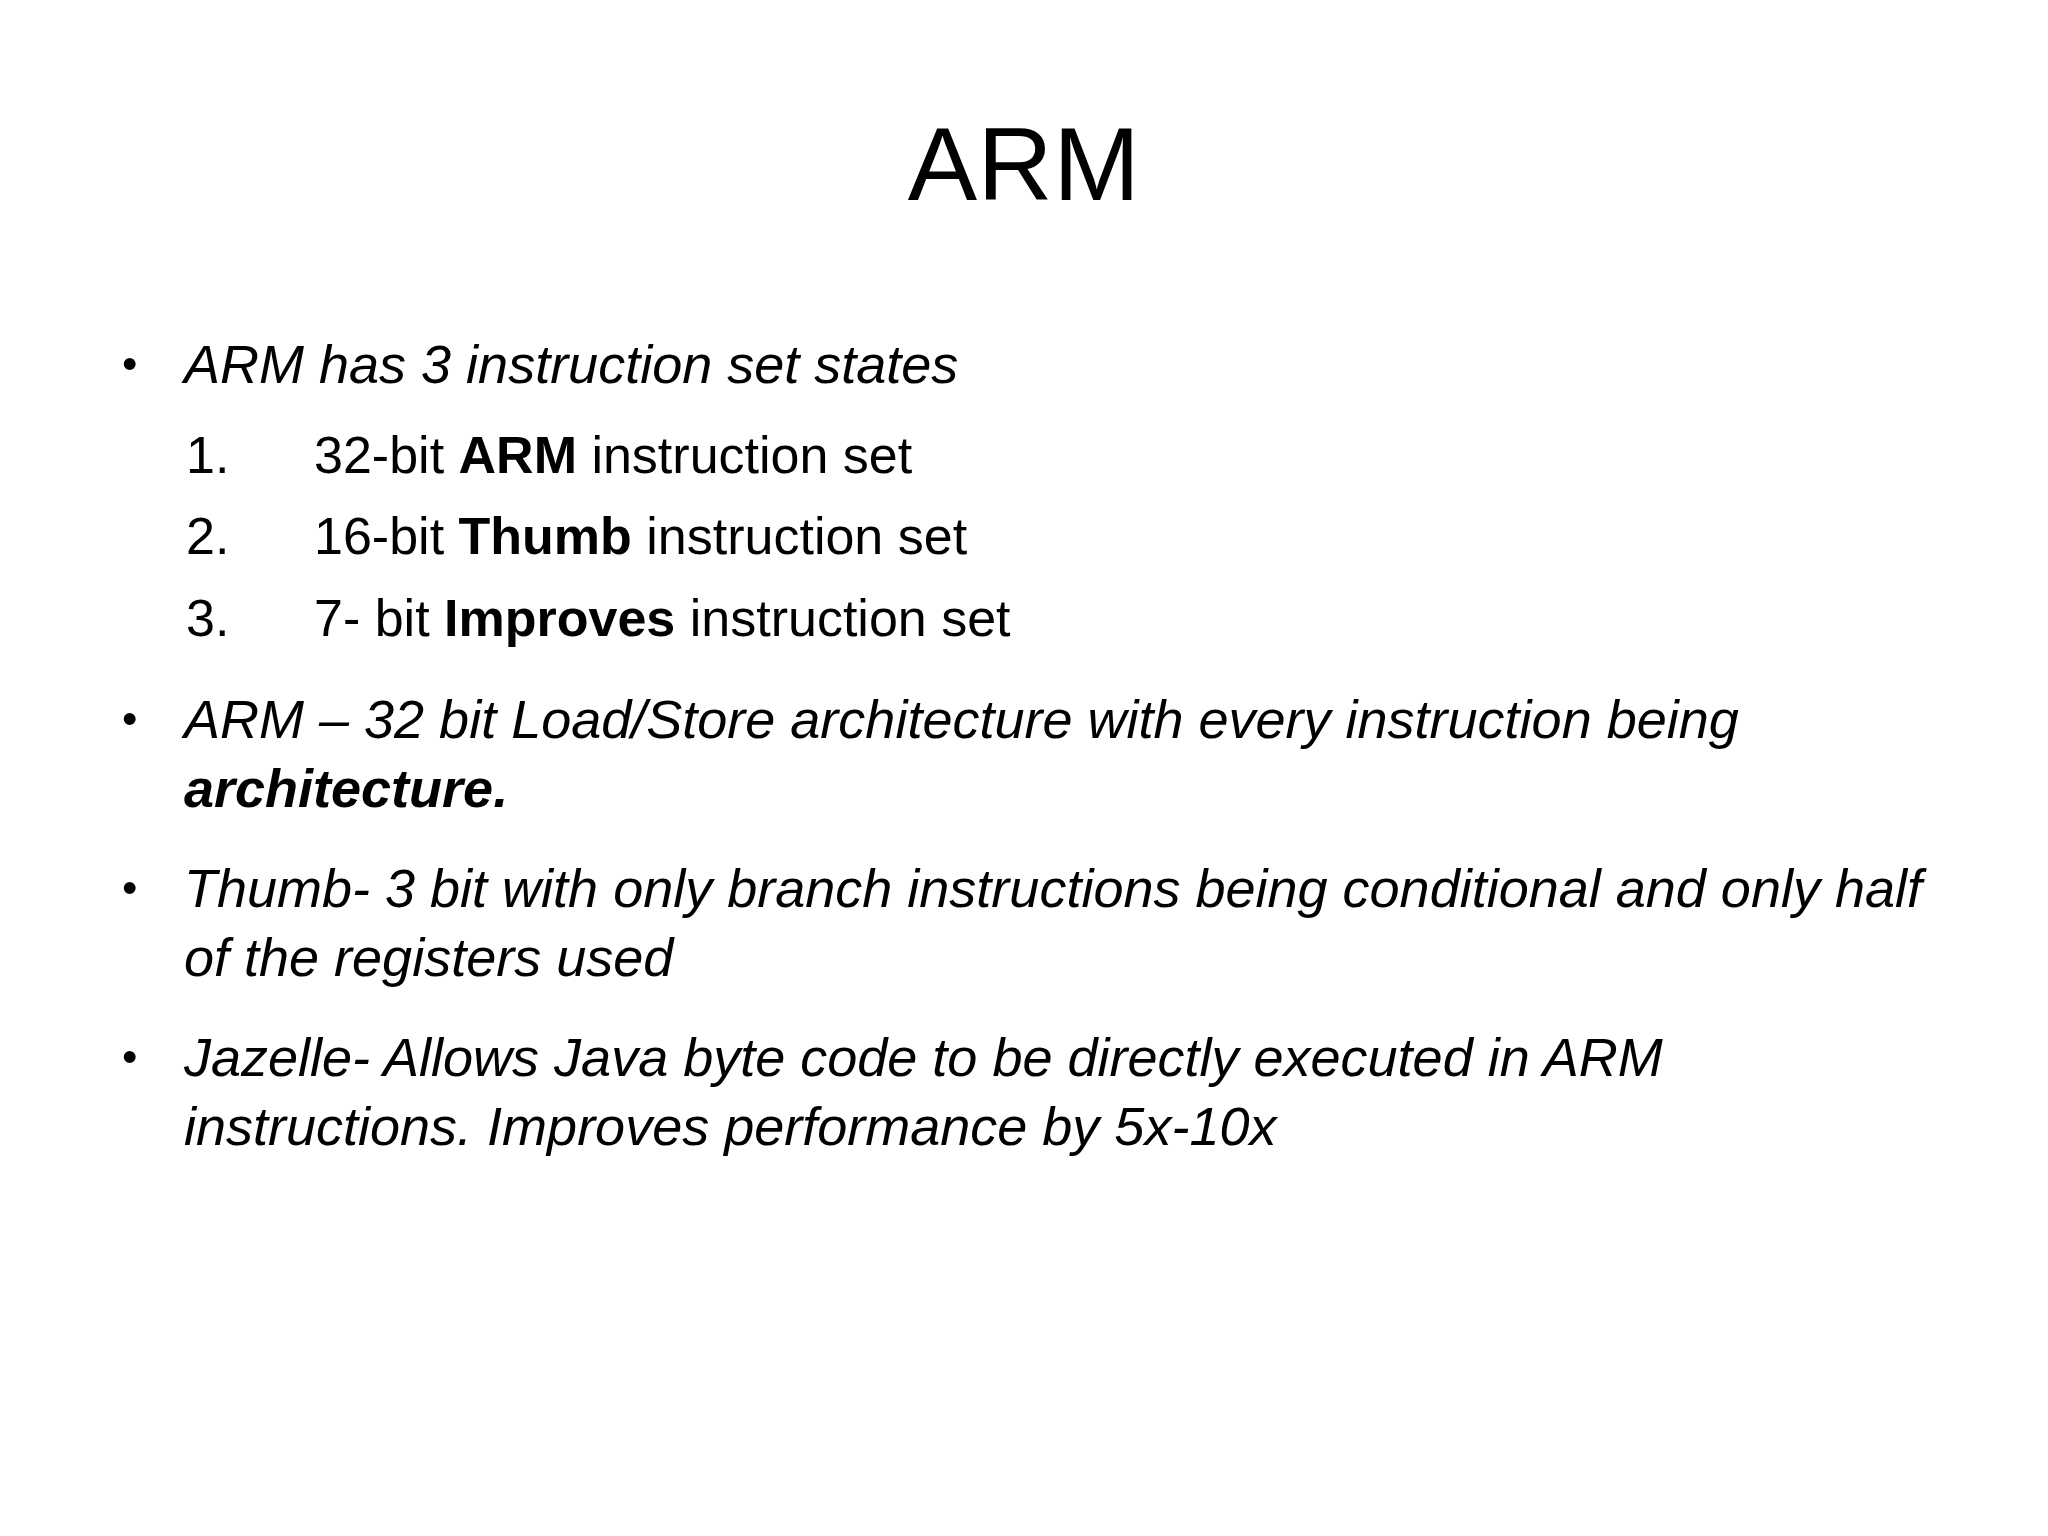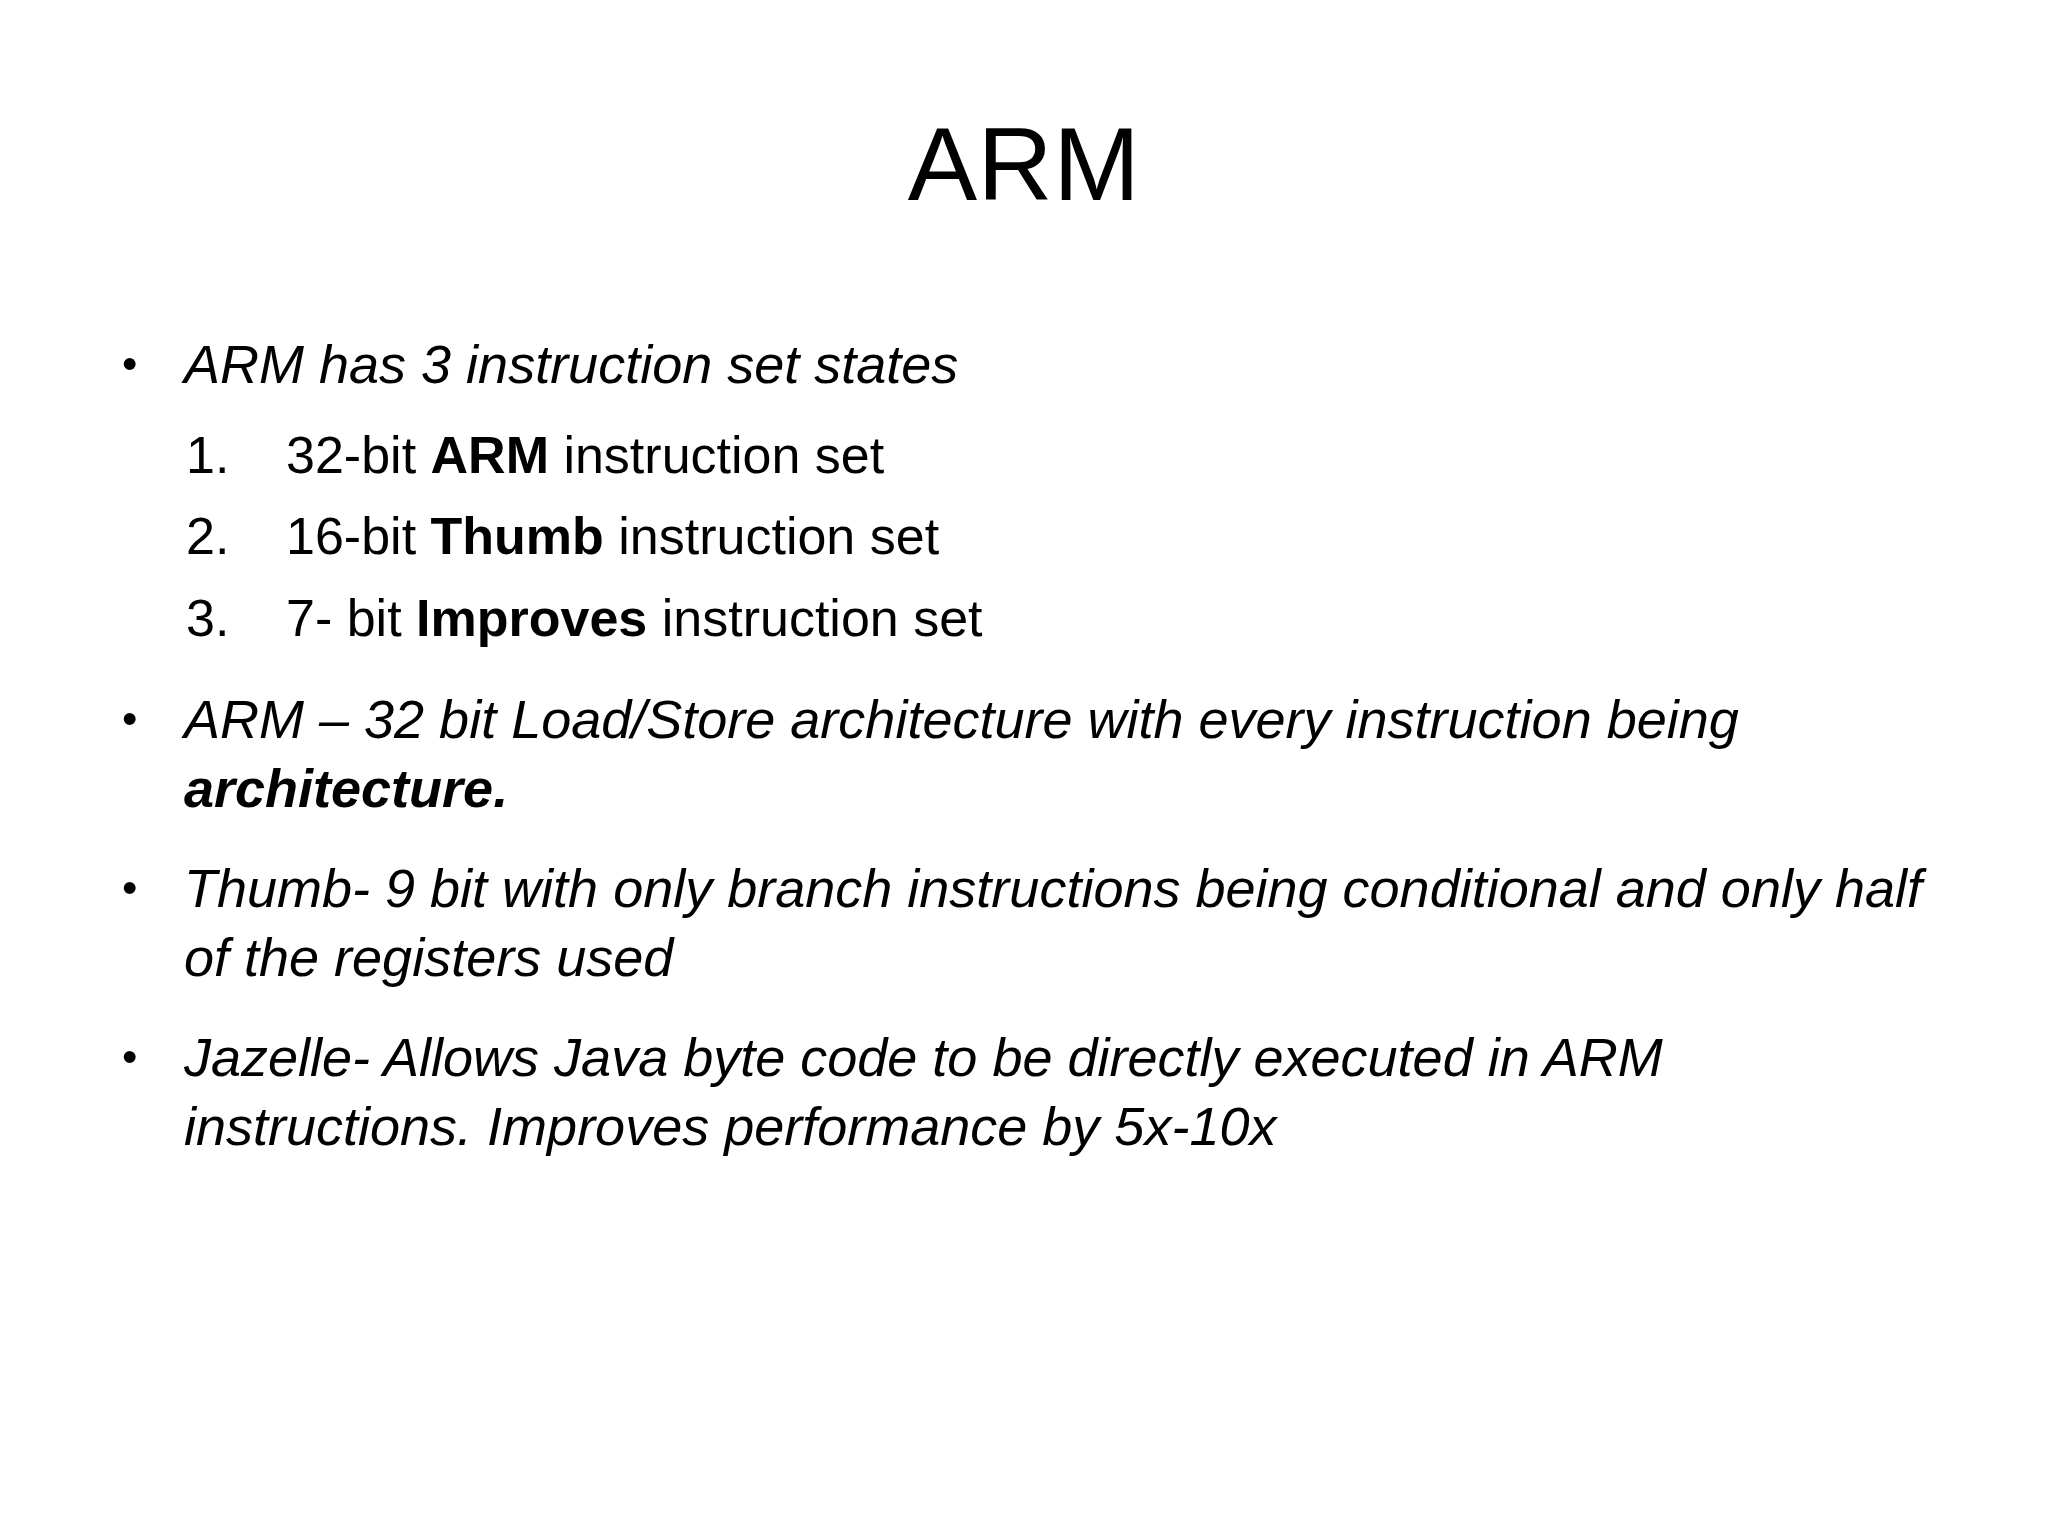--- a/index.html
+++ b/index.html
@@ -75,20 +75,21 @@
     margin-bottom: 16px;
   }
   .l2 .marker {
     flex: 0 0 auto;
     width: 100px;
     text-align: left;
     box-sizing: border-box;
   }
   .l2 .text {
     flex: 1 1 auto;
+    margin-left: 28px;
   }
   .spacer-sm { height: 18px; }
   .spacer-md { height: 26px; }
   b, strong { font-weight: 700; }
 </style>
 </head>
 <body>
 
 <div class="slide">
 
@@ -122,21 +123,21 @@
 
     <div class="l1">
       <span class="marker">•</span>
       <span class="text"><span>ARM – 32 bit Load/Store architecture with every instruction being </span><b>architecture.</b><span></span></span>
     </div>
 
     <div class="spacer-md"></div>
 
     <div class="l1">
       <span class="marker">•</span>
-      <span class="text">Thumb- 9 bit with only branch instructions being conditional and only half of the registers used</span>
+      <span class="text">Thumb- 3 bit with only branch instructions being conditional and only half of the registers used</span>
     </div>
 
     <div class="spacer-md"></div>
 
     <div class="l1">
       <span class="marker">•</span>
       <span class="text">Jazelle- Allows Java byte code to be directly executed in ARM instructions. Improves performance by 5x-10x</span>
     </div>
 
   </div>

